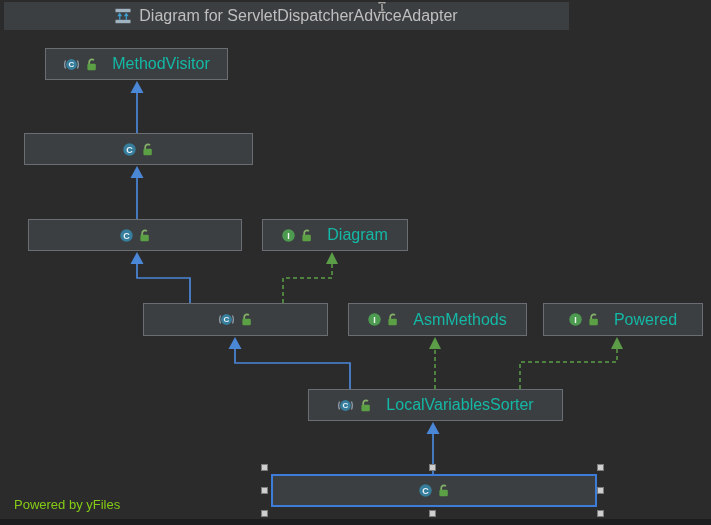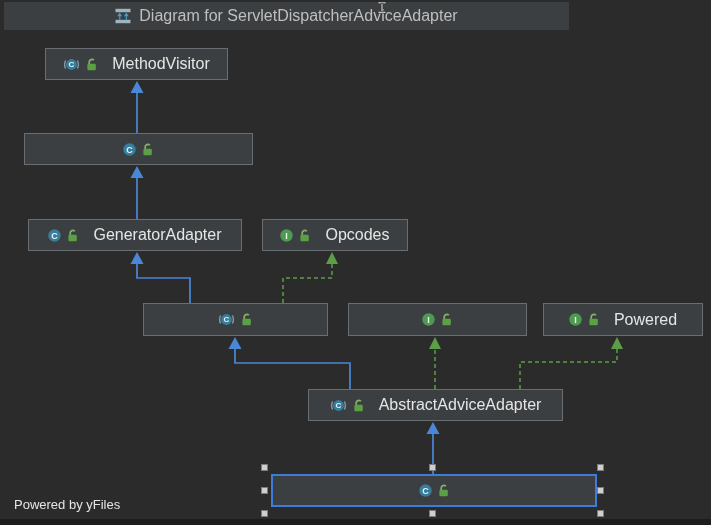--- a/index.html
+++ b/index.html
@@ -28,34 +28,34 @@
   svg.edges { position:absolute; left:0; top:0; width:711px; height:525px; z-index:2; }
   
   .node {
     position:absolute; z-index:3;
     background:#3c3f41;
     border:1px solid #6a6e72;
     display:flex; align-items:center; justify-content:center;
     gap:5px; white-space:nowrap;
   }
   .node .nlabel {
-    color:#e5e5e5; font-size:16px; margin-left:9px;
+    color:#14b8a6; font-size:16px; margin-left:9px;
   }
   .node.selected { border:2px solid #3d7cd9; }
   .nicon { display:inline-flex; align-items:center; }
   
   .handle {
     position:absolute; width:7px; height:7px;
     background:#cfcfcf; border:1px solid #7c7c7c;
     z-index:5;
   }
   
   .powered {
     position:absolute; left:14px; top:497px;
-    color:#e5e5e5; font-size:13px; z-index:4;
+    color:#84cc16; font-size:13px; z-index:4;
   }
   .bottom-strip {
     position:absolute; left:0; top:519px; width:711px; height:6px;
     background:#1b1d1f; z-index:6;
   }
   .cursor { position:absolute; left:376px; top:0; z-index:9; }
 </style>
 </head>
 <body>
 
@@ -143,37 +143,36 @@
         <circle cx="6.5" cy="6.5" r="6.2" fill="#377d9c"></circle>
         <text x="6.5" y="9.6" text-anchor="middle" font-size="9" font-weight="bold" fill="#e9f2f7" font-family="Liberation Sans, sans-serif">C</text>
       </svg>
   </span>
   <span class="nicon">
     <svg width="13" height="13">
         <path d="M4.2,5.9 V4.2 A2.7,2.7 0 0 1 8.9,2.3" stroke="#84b168" stroke-width="1.7" fill="none"></path>
         <rect x="2.4" y="5.7" width="8.4" height="6.6" rx="1.2" fill="#5ca045"></rect>
       </svg>
   </span>
-  <span class="nlabel">GeneratorAdapter</span>
 </div>
 
 <div class="node" style="left:262px; top:219px; width:146px; height:32px;">
   <span class="nicon">
     <svg width="13" height="13">
         <circle cx="6.5" cy="6.5" r="6.2" fill="#4d9b50"></circle>
         <text x="6.5" y="9.6" text-anchor="middle" font-size="9" font-weight="bold" fill="#eef6ee" font-family="Liberation Sans, sans-serif">I</text>
       </svg>
   </span>
   <span class="nicon">
     <svg width="13" height="13">
         <path d="M4.2,5.9 V4.2 A2.7,2.7 0 0 1 8.9,2.3" stroke="#84b168" stroke-width="1.7" fill="none"></path>
         <rect x="2.4" y="5.7" width="8.4" height="6.6" rx="1.2" fill="#5ca045"></rect>
       </svg>
   </span>
-  <span class="nlabel">Opcodes</span>
+  <span class="nlabel">Diagram</span>
 </div>
 
 <div class="node" style="left:143px; top:303px; width:185px; height:33px;">
   <span class="nicon">
     <svg width="17" height="13">
         <path d="M2.6,2.5 q-2,4 0,8" stroke="#8b99a5" stroke-width="1.4" fill="none"></path>
         <path d="M14.4,2.5 q2,4 0,8" stroke="#8b99a5" stroke-width="1.4" fill="none"></path>
         <circle cx="8.5" cy="6.5" r="5.4" fill="#377d9c"></circle>
         <text x="8.5" y="9.4" text-anchor="middle" font-size="8" font-weight="bold" fill="#e9f2f7" font-family="Liberation Sans, sans-serif">C</text>
       </svg>
@@ -192,20 +191,21 @@
         <circle cx="6.5" cy="6.5" r="6.2" fill="#4d9b50"></circle>
         <text x="6.5" y="9.6" text-anchor="middle" font-size="9" font-weight="bold" fill="#eef6ee" font-family="Liberation Sans, sans-serif">I</text>
       </svg>
   </span>
   <span class="nicon">
     <svg width="13" height="13">
         <path d="M4.2,5.9 V4.2 A2.7,2.7 0 0 1 8.9,2.3" stroke="#84b168" stroke-width="1.7" fill="none"></path>
         <rect x="2.4" y="5.7" width="8.4" height="6.6" rx="1.2" fill="#5ca045"></rect>
       </svg>
   </span>
+  <span class="nlabel">AsmMethods</span>
 </div>
 
 <div class="node" style="left:543px; top:303px; width:160px; height:33px;">
   <span class="nicon">
     <svg width="13" height="13">
         <circle cx="6.5" cy="6.5" r="6.2" fill="#4d9b50"></circle>
         <text x="6.5" y="9.6" text-anchor="middle" font-size="9" font-weight="bold" fill="#eef6ee" font-family="Liberation Sans, sans-serif">I</text>
       </svg>
   </span>
   <span class="nicon">
@@ -225,21 +225,21 @@
         <circle cx="8.5" cy="6.5" r="5.4" fill="#377d9c"></circle>
         <text x="8.5" y="9.4" text-anchor="middle" font-size="8" font-weight="bold" fill="#e9f2f7" font-family="Liberation Sans, sans-serif">C</text>
       </svg>
   </span>
   <span class="nicon">
     <svg width="13" height="13">
         <path d="M4.2,5.9 V4.2 A2.7,2.7 0 0 1 8.9,2.3" stroke="#84b168" stroke-width="1.7" fill="none"></path>
         <rect x="2.4" y="5.7" width="8.4" height="6.6" rx="1.2" fill="#5ca045"></rect>
       </svg>
   </span>
-  <span class="nlabel">AbstractAdviceAdapter</span>
+  <span class="nlabel">LocalVariablesSorter</span>
 </div>
 
 <div class="node selected" style="left:271px; top:474px; width:326px; height:33px;">
   <span class="nicon">
     <svg width="13" height="13">
         <circle cx="6.5" cy="6.5" r="6.2" fill="#377d9c"></circle>
         <text x="6.5" y="9.6" text-anchor="middle" font-size="9" font-weight="bold" fill="#e9f2f7" font-family="Liberation Sans, sans-serif">C</text>
       </svg>
   </span>
   <span class="nicon">

